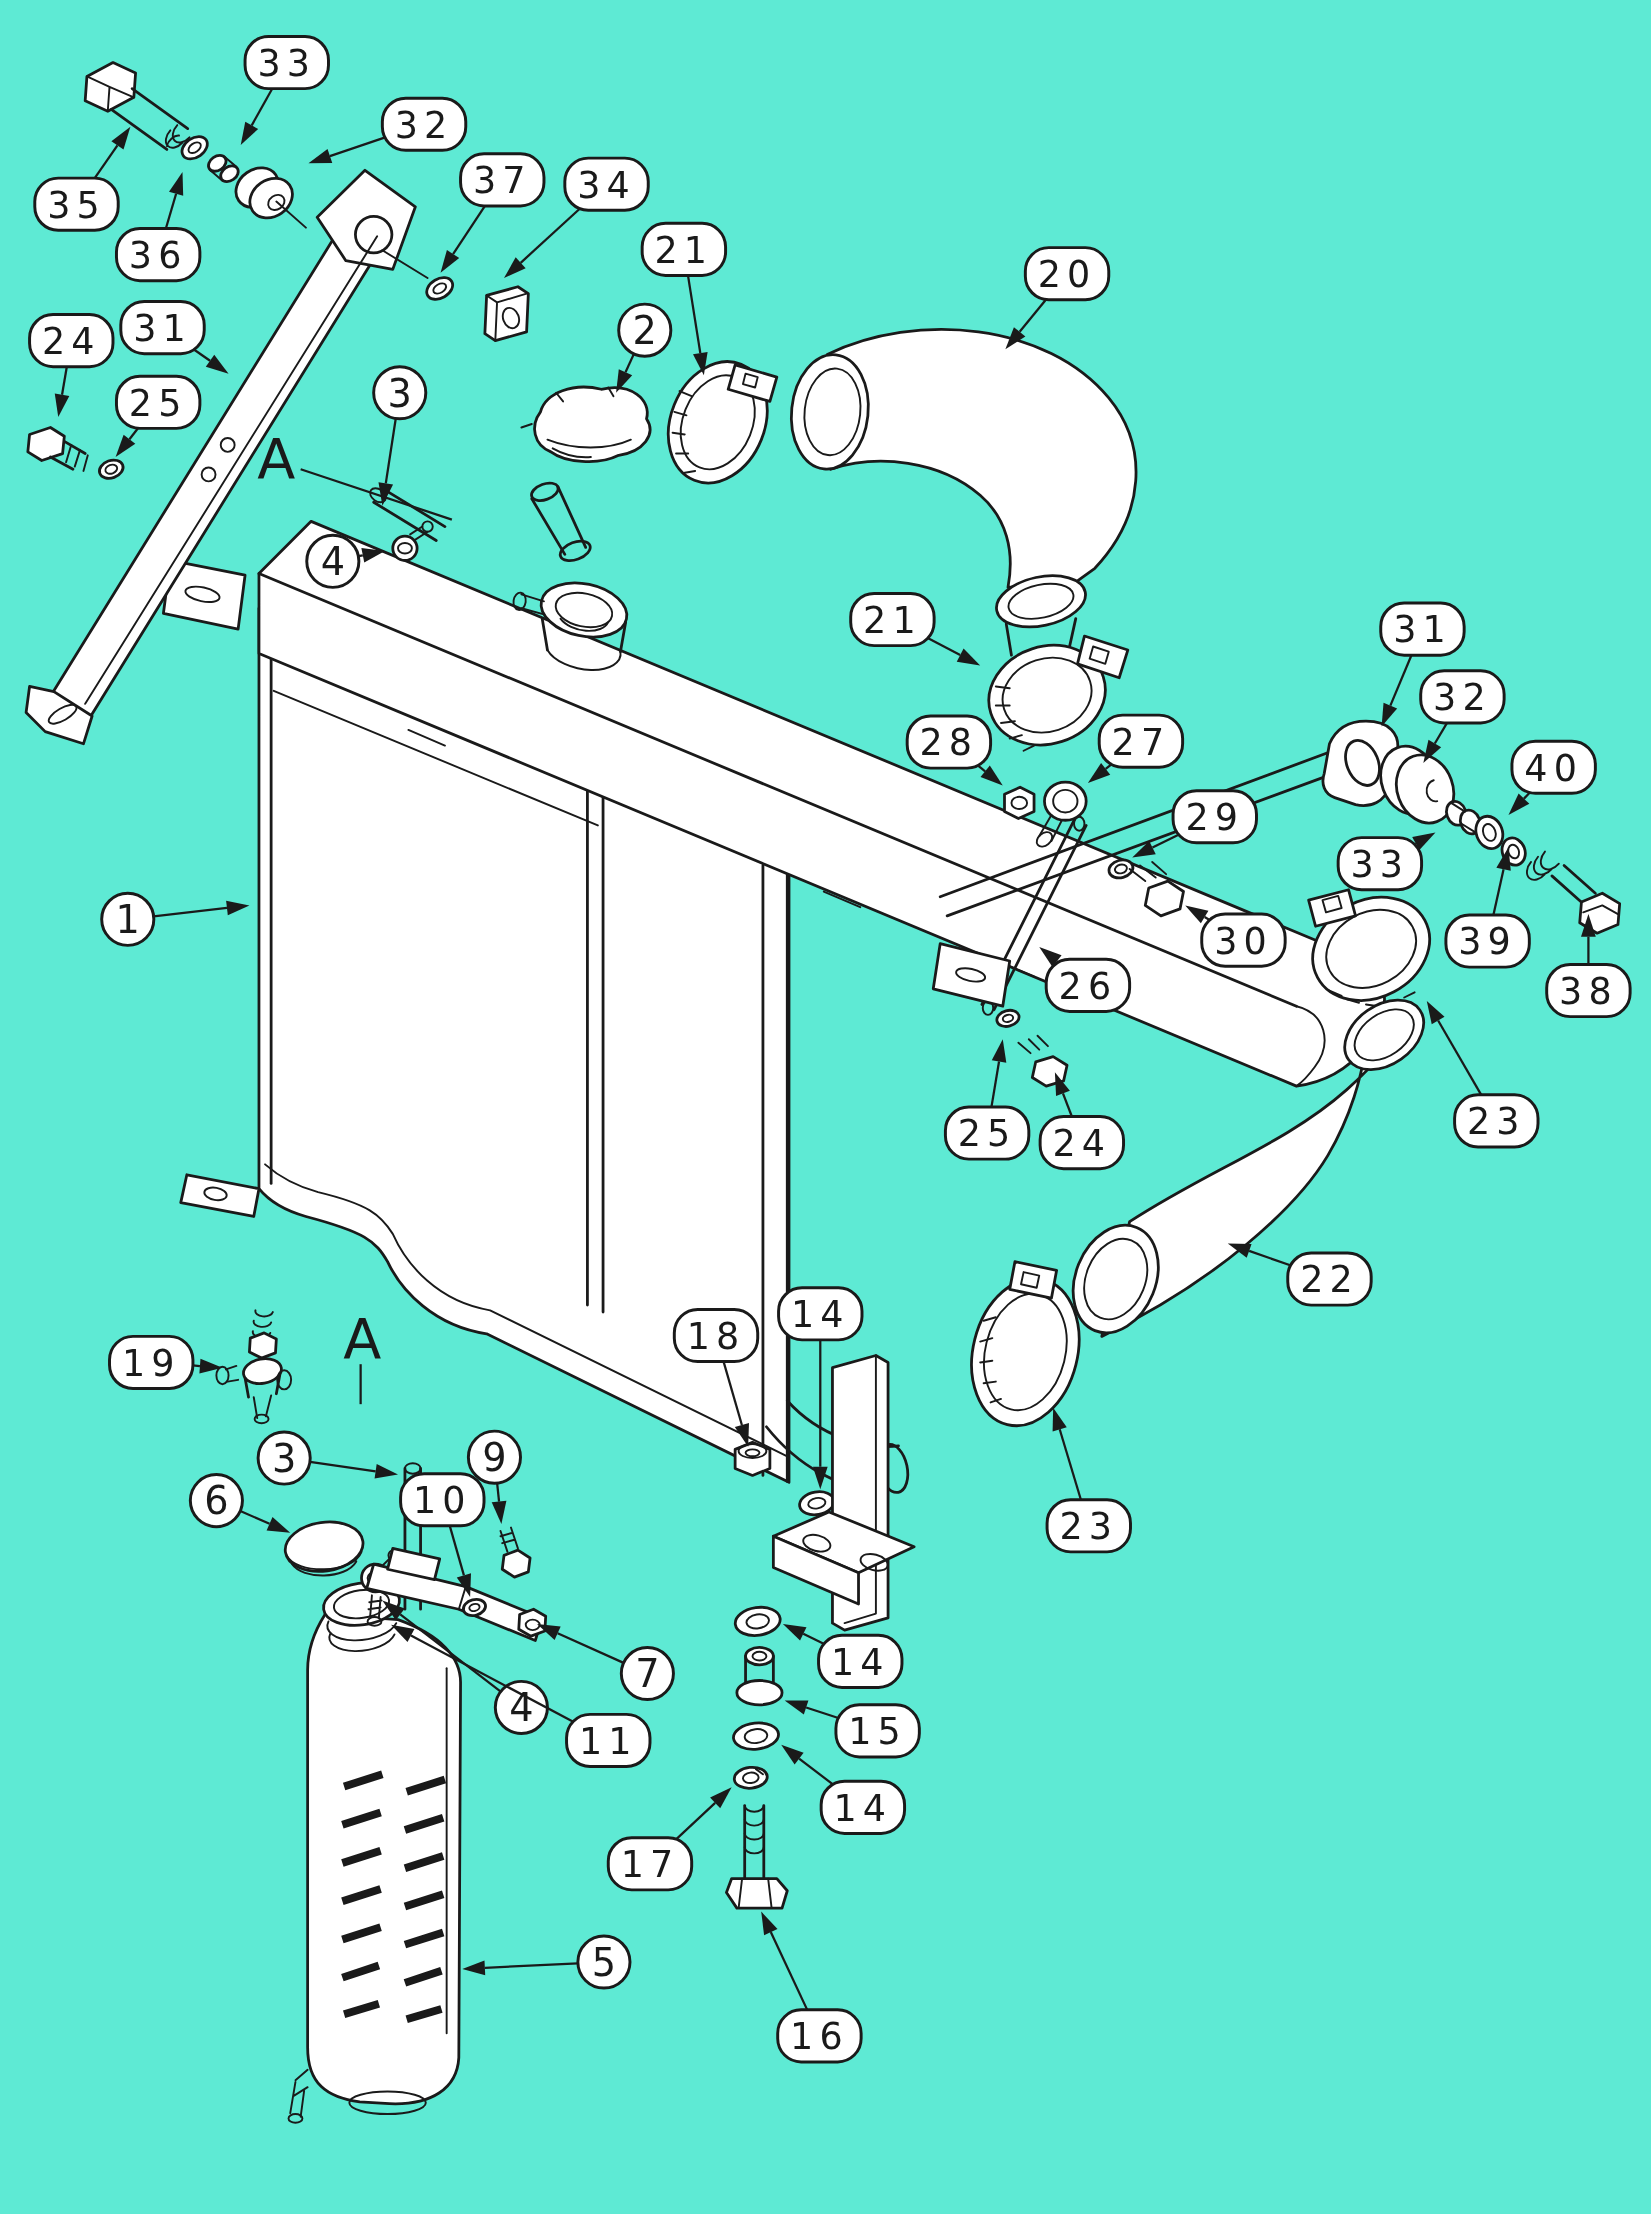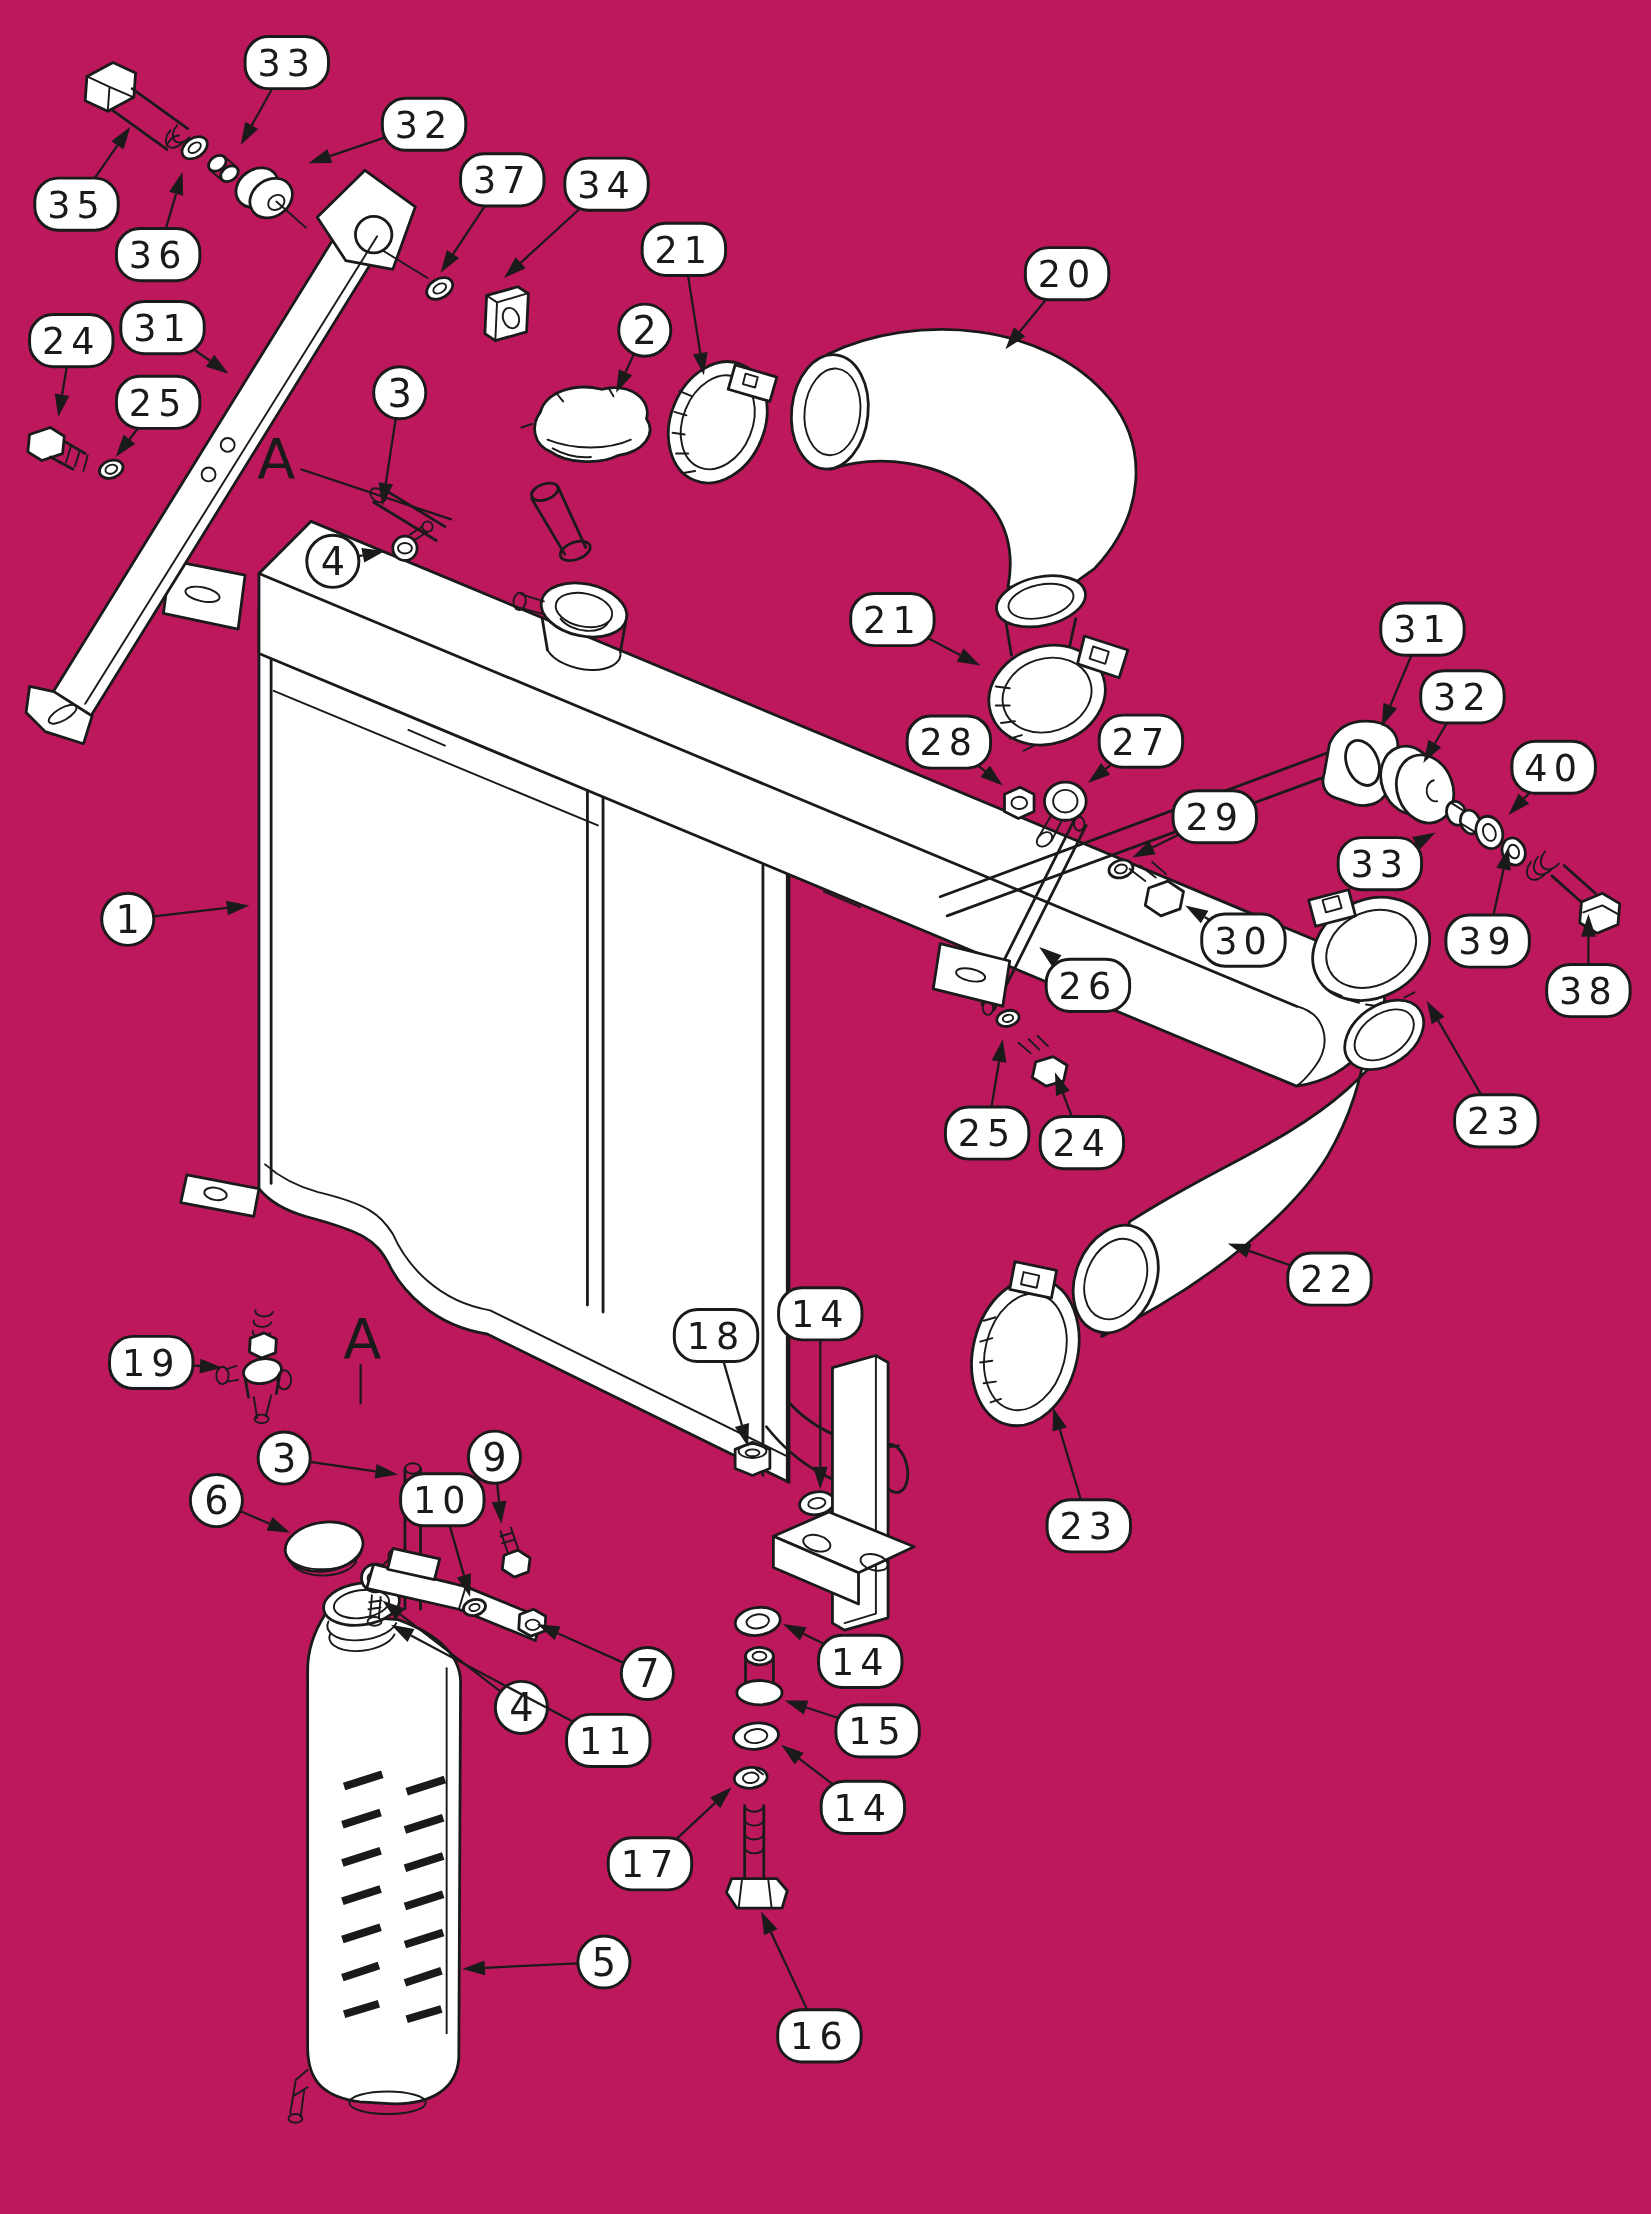--- a/index.html
+++ b/index.html
@@ -1,16 +1,16 @@
 <!DOCTYPE html>
 <html style="font-size:14px"><head>
 <meta charset="utf-8">
 <style>
   html,body{margin:0;padding:0;background:#fff;}
-  .page{position:relative;width:1651px;height:2214px;background:#be185d;overflow:hidden;}
+  .page{position:relative;width:1651px;height:2214px;background:#5eead4;overflow:hidden;}
   svg{display:block;}
   .art{fill:none;stroke:#1a1a1a;stroke-width:3.2;stroke-linecap:round;stroke-linejoin:round;}
   .artw{fill:#ffffff;stroke:#1a1a1a;stroke-width:3.2;stroke-linecap:round;stroke-linejoin:round;}
   .thin{stroke-width:2.2;}
   .thk{stroke:#1a1a1a;stroke-width:9;stroke-linecap:butt;}
   .leader{stroke:#1a1a1a;stroke-width:2.6;fill:none;}
   .arrowhead{fill:#1a1a1a;stroke:none;}
   .bubble{fill:#ffffff;stroke:#1a1a1a;stroke-width:3.4;}
   .lbl{font-family:"DejaVu Sans","Liberation Sans",sans-serif;fill:#1a1a1a;}
 </style>

